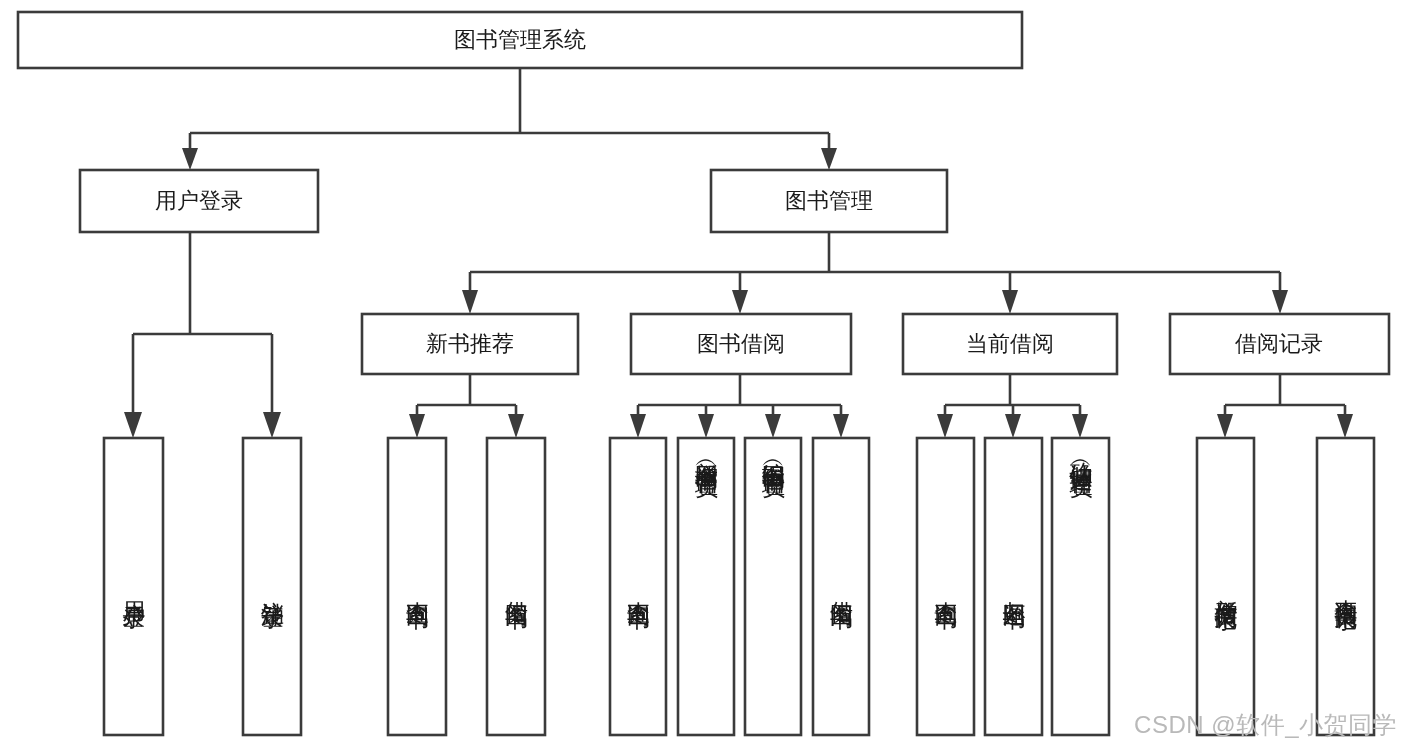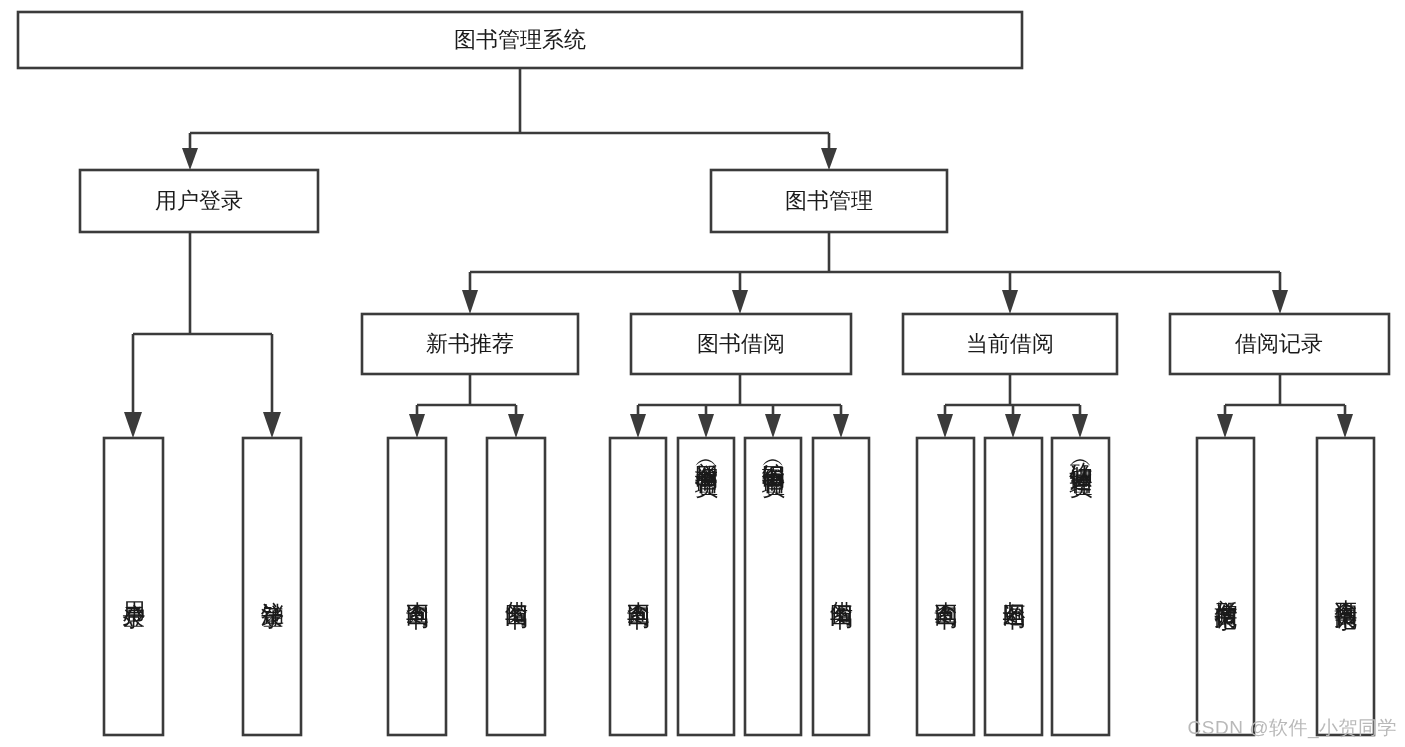--- a/index.html
+++ b/index.html
@@ -65,21 +65,21 @@
     letter-spacing: 2px;
     color: #1a1a1a;
     white-space: nowrap;
     text-align: center;
   }
   .watermark {
     position: absolute;
     right: 8px;
     bottom: 6px;
     font-family: "Liberation Sans", "DejaVu Sans", sans-serif;
-    font-size: 19px;
+    font-size: 24px;
     color: #b9b9b9;
     letter-spacing: 0.5px;
     white-space: nowrap;
     pointer-events: none;
   }
 </style>
 </head>
 <body>
 
 <div id="diagram-root">

